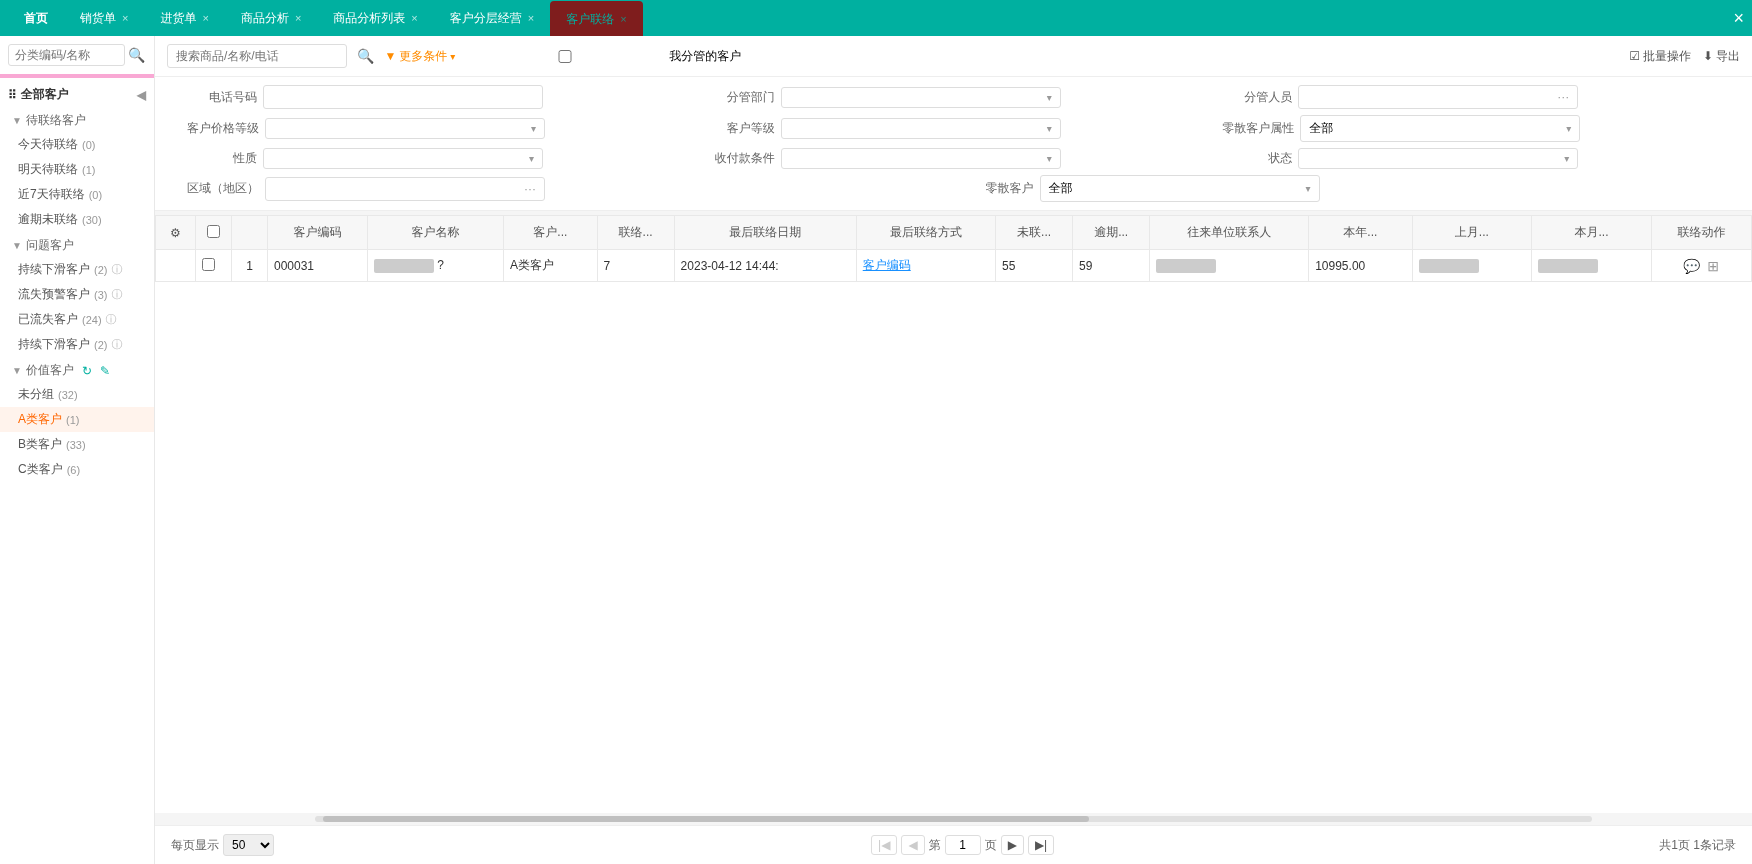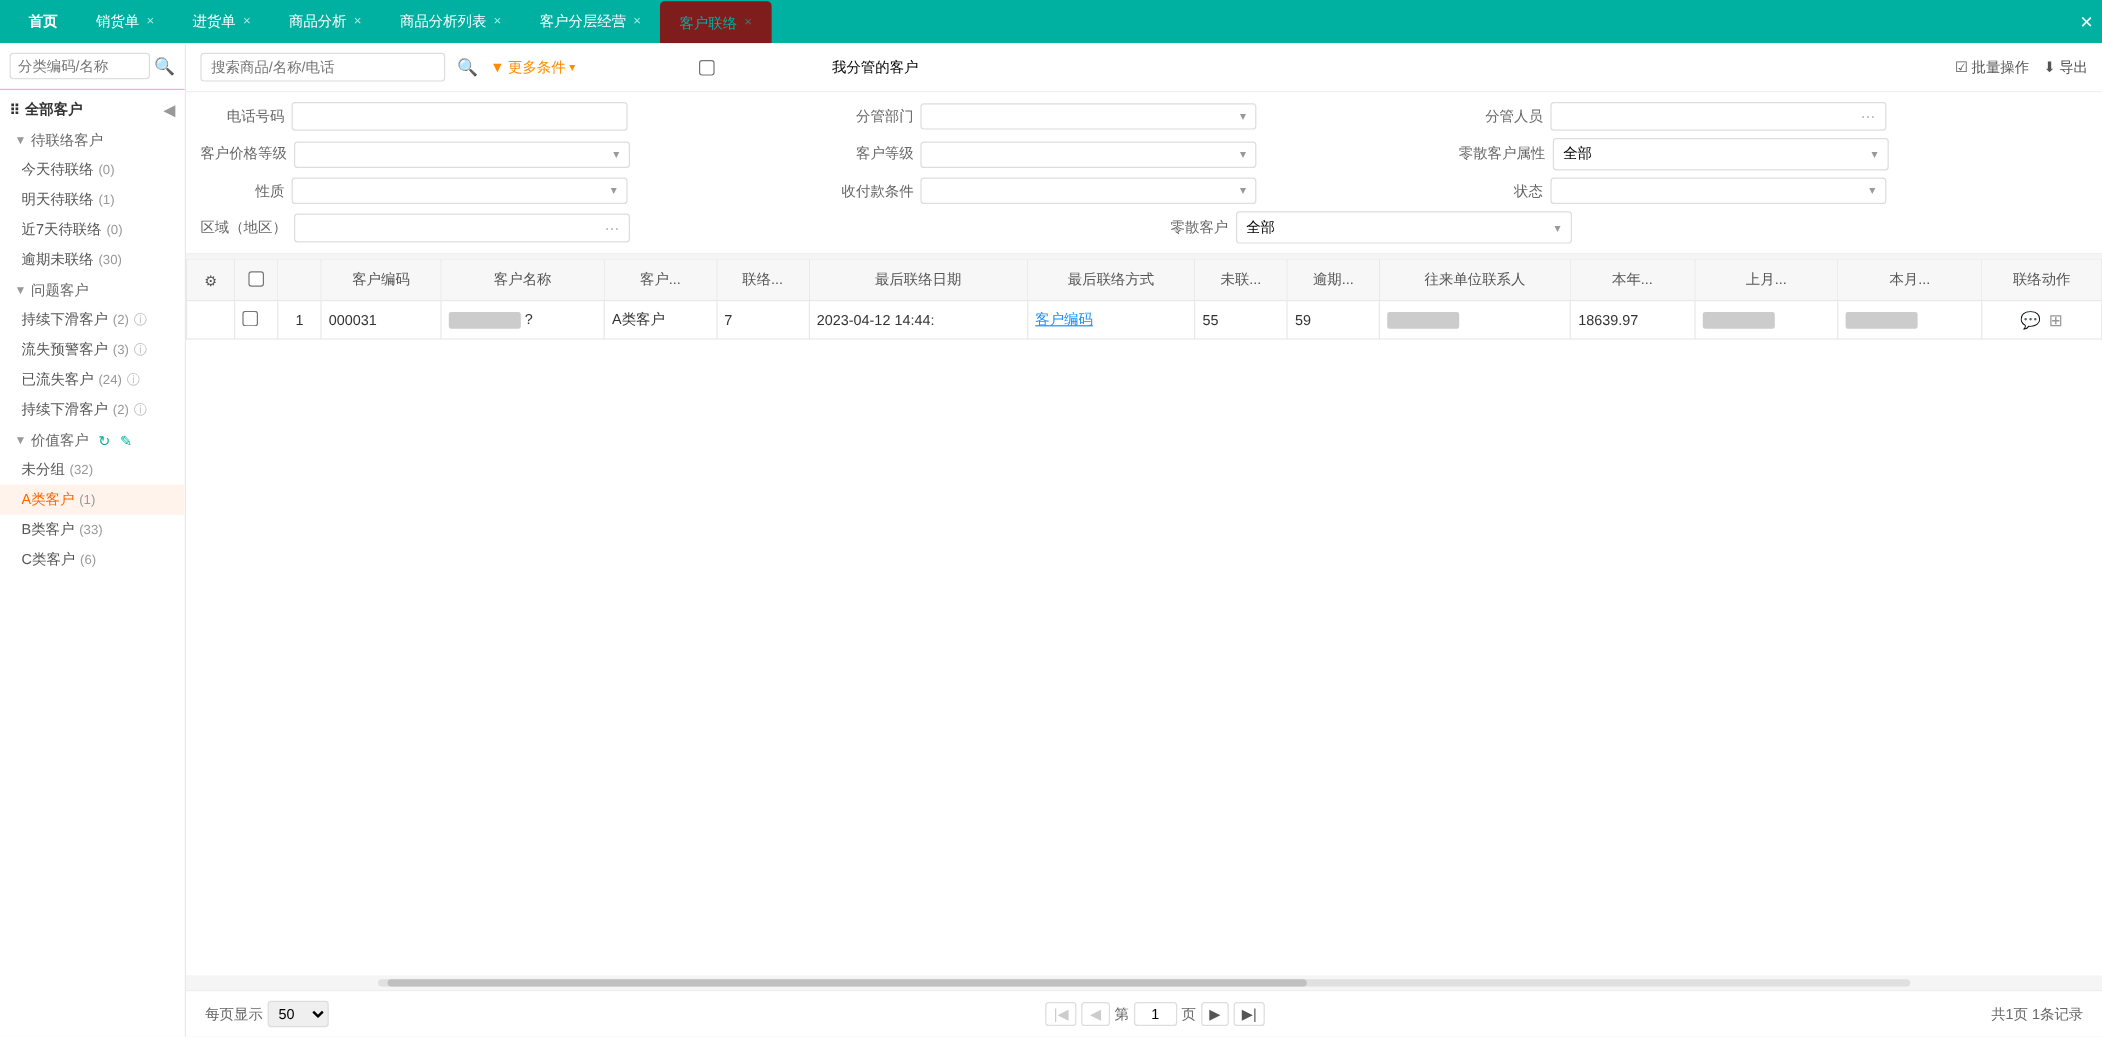--- a/index.html
+++ b/index.html
@@ -58,21 +58,21 @@
       background: #fff;
       border-right: 1px solid #e8e8e8;
       display: flex;
       flex-direction: column;
       overflow-y: auto;
     }
     .sidebar-search {
       padding: 8px;
       display: flex;
       align-items: center;
-      border-bottom: 1px solid #f9a8d4;
+      border-bottom: 4px solid #f9a8d4;
       gap: 4px;
     }
     .sidebar-search input {
       border: 1px solid #ddd;
       border-radius: 3px;
       padding: 3px 6px;
       width: 100%;
       outline: none;
       font-size: 12px;
       color: #999;
@@ -475,21 +475,21 @@
     </div>
     <div class="sidebar-item">
       <span>C类客户</span>
       <span class="count">(6)</span>
     </div>
   </div>
 
   <div class="content-area">
 
     <div class="filter-bar">
-      <input type="text" style="width: 204px;" placeholder="搜索商品/名称/电话">
+      <input type="text" style="width: 180px;" placeholder="搜索商品/名称/电话">
       <span class="search-btn">🔍</span>
       <div class="filter-btn">
         <span style="color:#ff8c00;">▼</span>
         <span>更多条件</span>
         <span style="font-size:10px;">▾</span>
       </div>
       <div class="my-customers-check">
         <input type="checkbox" style="">
         <span>我分管的客户</span>
       </div>
@@ -500,21 +500,21 @@
         </div>
         <div class="export-btn">
           <span>⬇</span>
           <span>导出</span>
         </div>
       </div>
     </div>
 
     <div class="advanced-filters">
       <div style="display:flex; gap:0;">
-        <div style="flex:1;">
+        <div style="flex:1;margin-left:20px;">
 
           <div class="filter-row">
             <div class="filter-cell">
               <label>电话号码</label>
               <input class="filter-input" type="text" style="max-width: 280px;">
             </div>
             <div class="filter-cell">
               <label>分管部门</label>
               <div class="filter-select" style="max-width:280px;">
                 <span></span>
@@ -633,21 +633,21 @@
             <td>7</td>
             <td>2023-04-12 14:44:</td>
             <td>
               <span class="link-text">客户编码</span>
             </td>
             <td>55</td>
             <td>59</td>
             <td>
               <span class="blurred-text" style="width:50px;"></span>
             </td>
-            <td>18639.97</td>
+            <td>10995.00</td>
             <td>
               <span class="blurred-text" style="width:50px;"></span>
             </td>
             <td>
               <span class="blurred-text" style="width:50px;"></span>
             </td>
             <td>
               <div class="row-actions">
                 <span class="row-action-btn" title="联络记录">💬</span>
                 <span class="row-action-btn" title="二维码">⊞</span>

